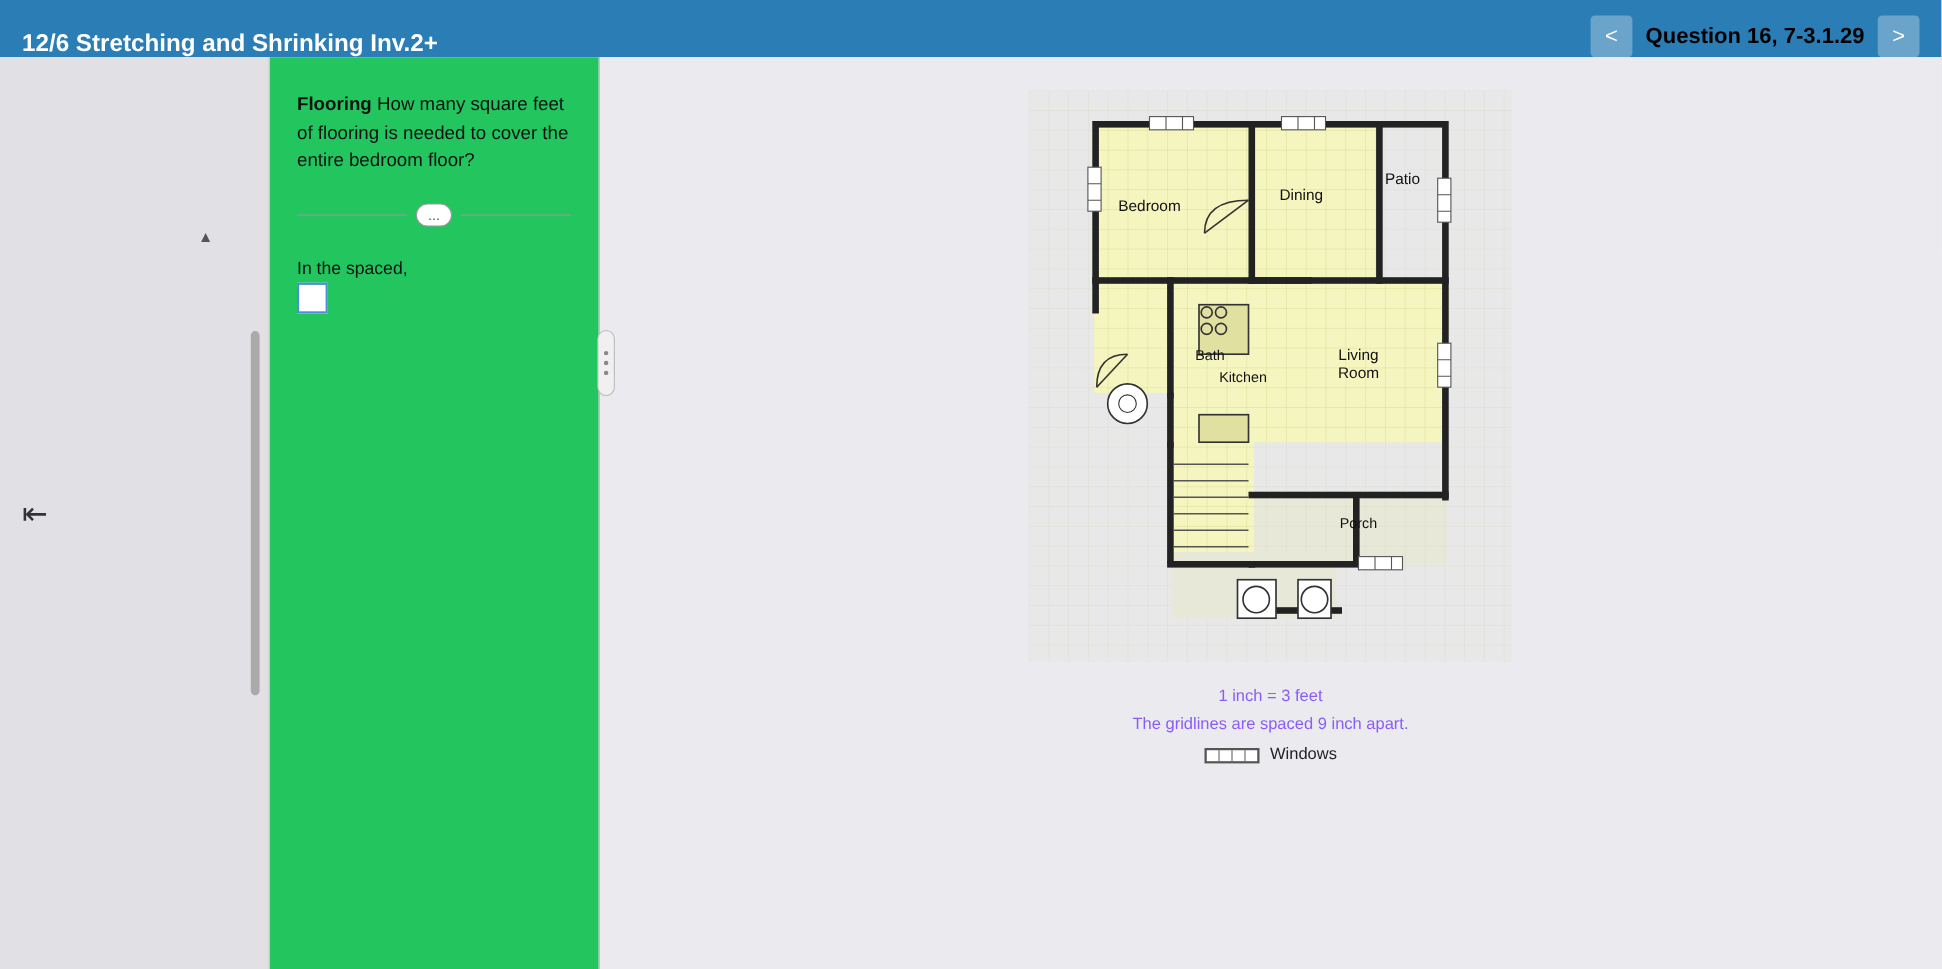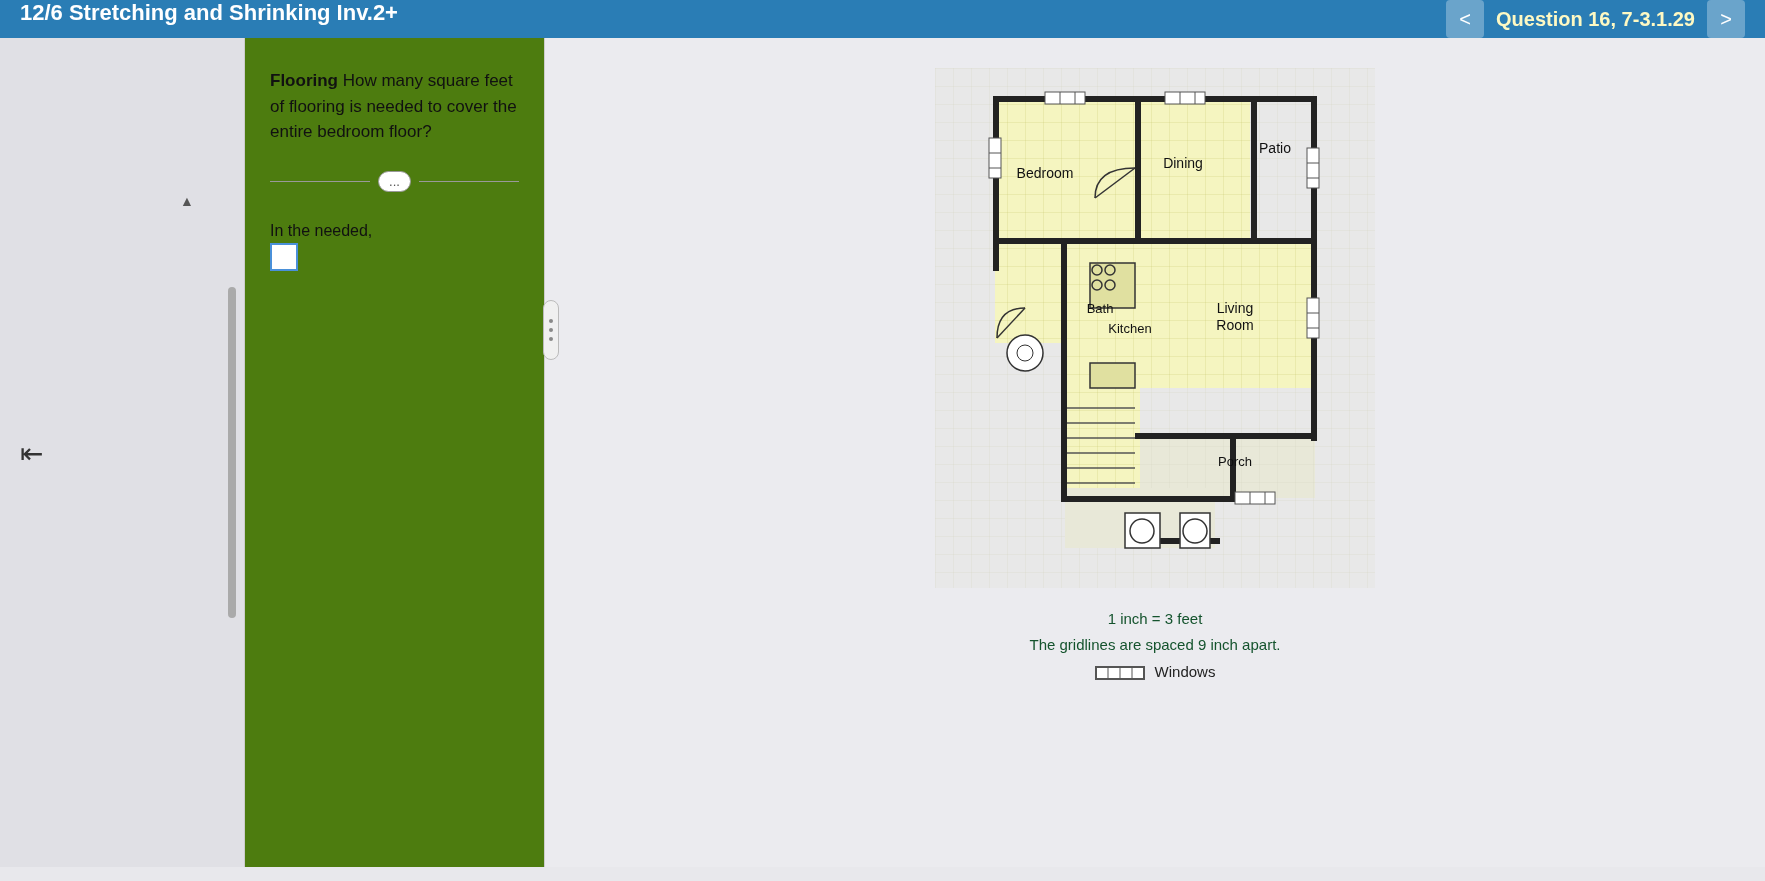--- a/index.html
+++ b/index.html
@@ -7,41 +7,41 @@
       font-family: Arial, sans-serif;
       background: #e8e8ec;
       width: 1765px;
       height: 881px;
       overflow: hidden;
     }
 
     
     .header {
       background: #2a7db5;
-      height: 38px;
-      display: flex;
-      align-items: flex-start;
+      height: 52px;
+      display: flex;
+      align-items: flex-end;
       justify-content: space-between;
       padding: 0 20px;
       color: white;
     }
     .header-title {
       font-size: 22px;
       font-weight: bold;
       color: white;
     }
     .header-nav {
       display: flex;
       align-items: center;
       gap: 12px;
     }
     .header-nav-text {
       font-size: 20px;
       font-weight: bold;
-      color: #fef9c3;
+      color: #000000;
     }
     .nav-arrow {
       background: rgba(255,255,255,0.3);
       border: none;
       color: white;
       font-size: 20px;
       width: 38px;
       height: 38px;
       border-radius: 4px;
       cursor: pointer;
@@ -90,21 +90,21 @@
       top: 155px;
       left: 180px;
       font-size: 14px;
       color: #555;
       cursor: pointer;
     }
 
     
     .question-panel {
       width: 300px;
-      background: #4d7c0f;
+      background: #22c55e;
       padding: 30px 25px 25px 25px;
       display: flex;
       flex-direction: column;
       gap: 16px;
       border-right: 1px solid #ccc;
     }
     .question-text {
       font-size: 17px;
       line-height: 1.5;
       color: #111;
@@ -168,21 +168,21 @@
       position: absolute;
       top: 0;
       left: 0;
     }
 
     
     .caption {
       margin-top: 18px;
       text-align: center;
       font-size: 15px;
-      color: #14532d;
+      color: #8b5cf6;
       line-height: 1.7;
     }
     .windows-legend {
       display: flex;
       align-items: flex-end;
       justify-content: center;
       gap: 10px;
       margin-top: 6px;
       font-size: 15px;
       color: #222;
@@ -248,21 +248,21 @@
       <strong>Flooring</strong><span> How many square feet of flooring is needed to cover the entire bedroom floor?</span>
     </div>
 
     <div class="divider-line">
       <div class="line"></div>
       <button class="more-btn">...</button>
       <div class="line"></div>
     </div>
 
     <div class="answer-area">
-      <span>In the needed,</span><br>
+      <span>In the spaced,</span><br>
       <span class="answer-input-inline"></span>
     </div>
   </div>
 
   <div class="drag-handle">
     <div class="drag-dot"></div>
     <div class="drag-dot"></div>
     <div class="drag-dot"></div>
   </div>
 

